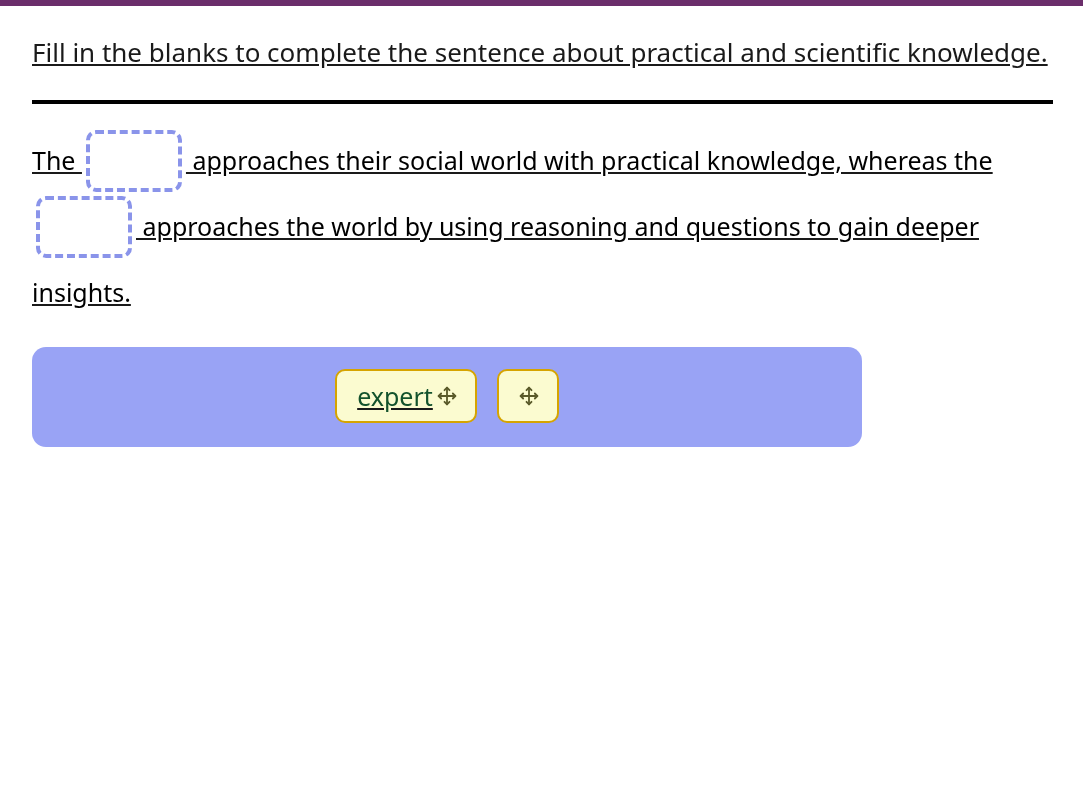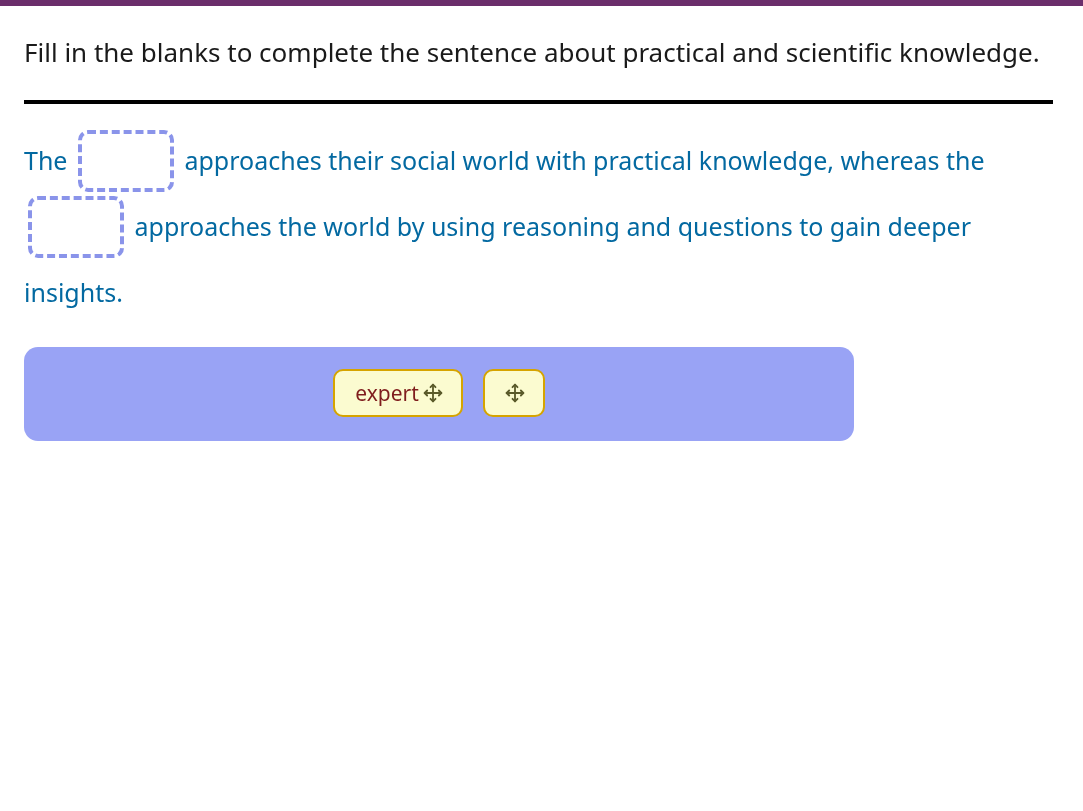--- a/index.html
+++ b/index.html
@@ -7,37 +7,38 @@
     margin: 0;
     font-family: -apple-system, BlinkMacSystemFont, "Segoe UI", "Noto Sans", sans-serif;
     background: #fff;
     color: #1a1a1a;
   }
   .top-border {
     height: 6px;
     background: #6b2e6b;
   }
   .container {
-    padding: 28px 30px 0 24px;
+    padding: 28px 30px 0 32px;
+    text-decoration: underline;
   }
   .question-text {
     font-size: 26px;
     line-height: 1.45;
     color: #1a1a1a;
     margin-bottom: 28px;
   }
   .divider {
     border: none;
     border-top: 4px solid #000;
     margin: 0 0 24px 0;
   }
   .sentence {
     font-size: 25px;
     line-height: 2.6;
-    color: #0369a1;
+    color: #000000;
     margin-bottom: 22px;
   }
   .blank {
     display: inline-block;
     width: 96px;
     height: 62px;
     border: 4px dashed #8a94ea;
     border-radius: 10px;
     vertical-align: middle;
     margin: 0 4px;
@@ -52,22 +53,22 @@
     flex-wrap: wrap;
     justify-content: center;
     gap: 18px 20px;
     max-width: 830px;
   }
   .chip {
     background: #fbfbd0;
     border: 2px solid #d6a400;
     border-radius: 10px;
     padding: 8px 18px 8px 20px;
-    font-size: 21px;
-    color: #7f1d1d;
+    font-size: 25px;
+    color: #14532d;
     display: inline-flex;
     align-items: center;
     gap: 4px;
     cursor: grab;
     white-space: nowrap;
   }
   .move-icon {
     display: inline-flex;
     width: 20px;
     height: 20px;

